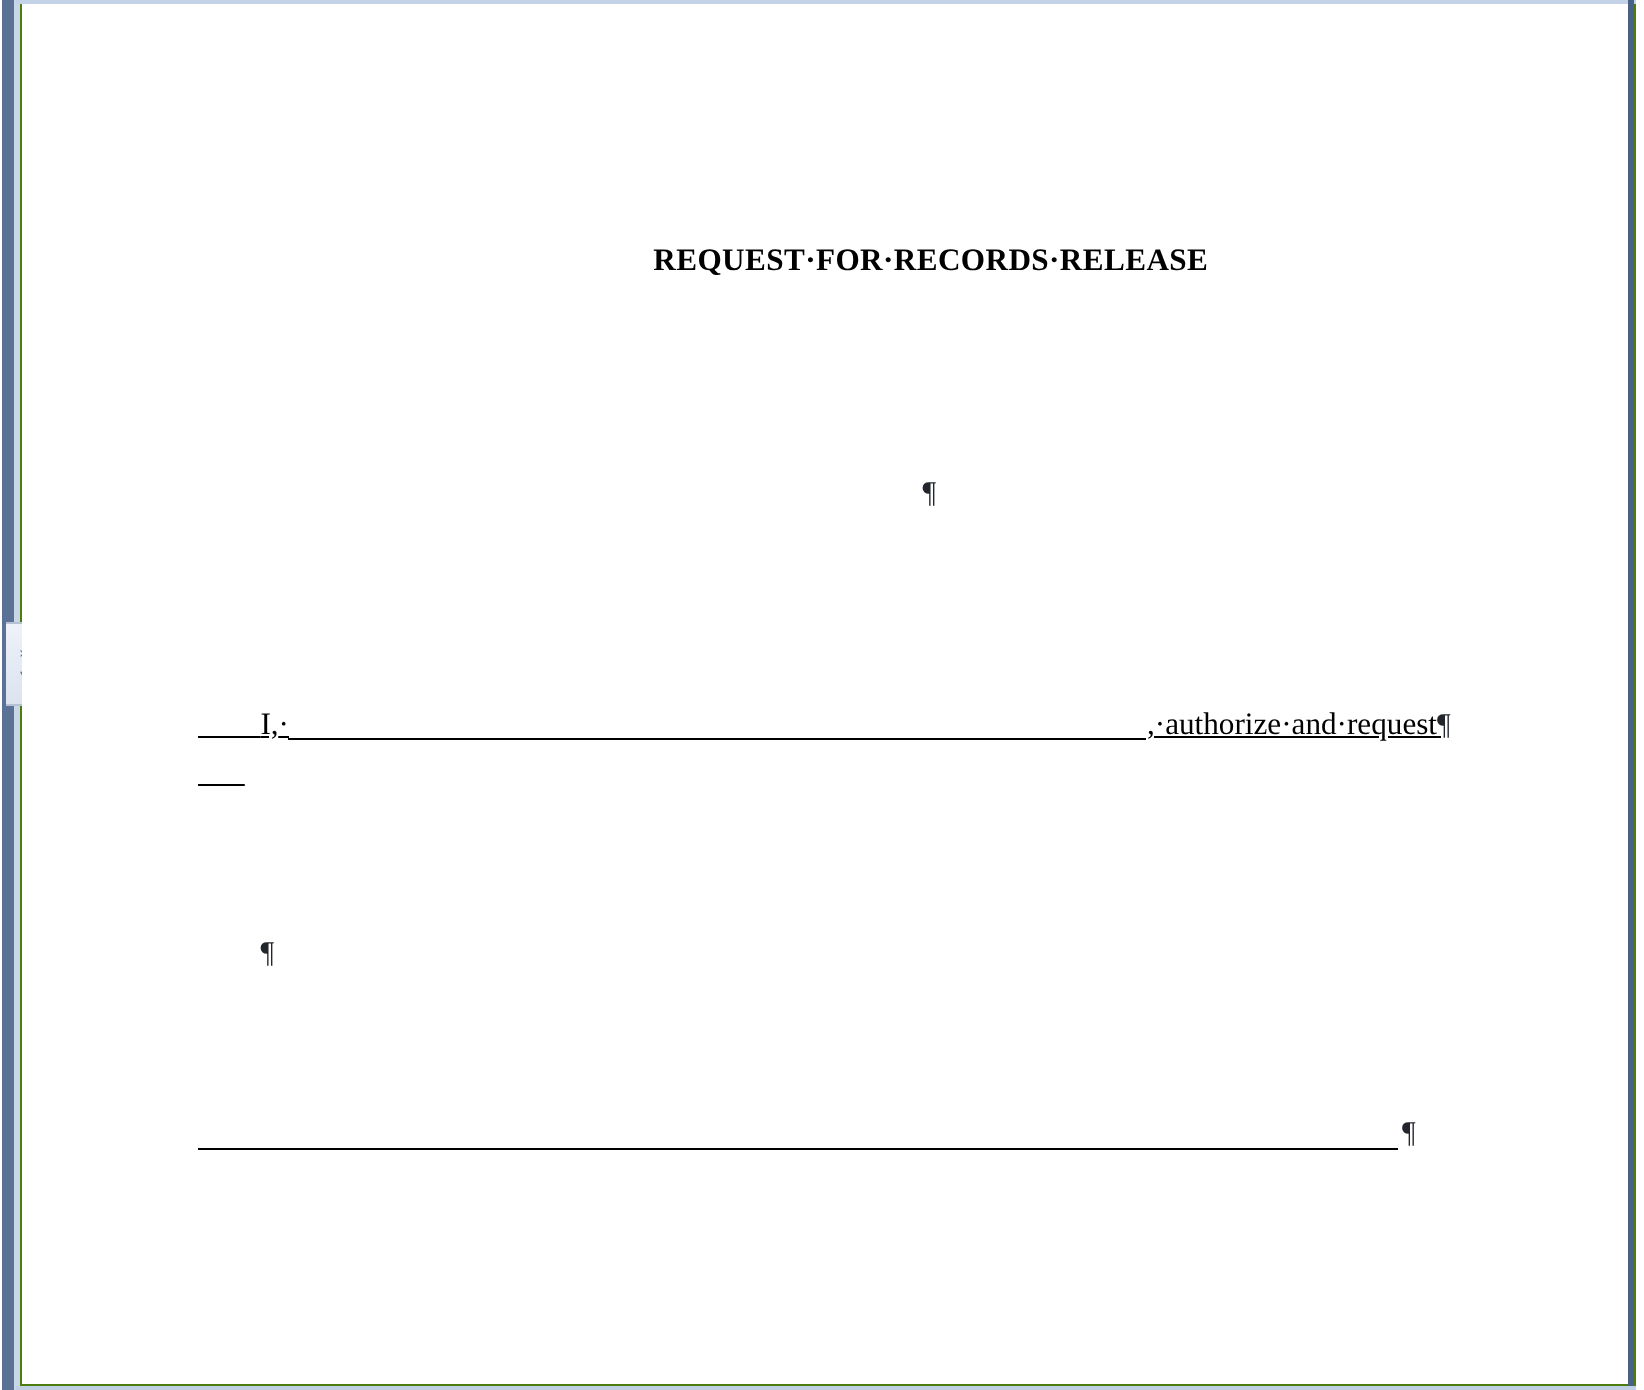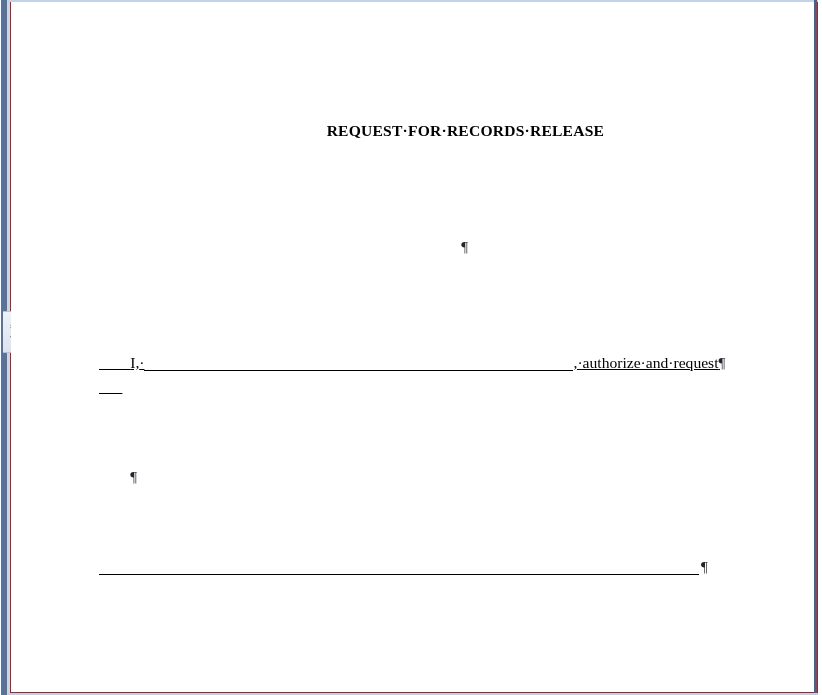--- a/index.html
+++ b/index.html
@@ -12,21 +12,21 @@
   }
   body {
     font-family: "Liberation Serif", "DejaVu Serif", serif;
   }
 
   
   #app-window {
     position: relative;
     width: 822px;
     height: 695px;
-    background: #b91c1c;
+    background: #4d7c0f;
     overflow: hidden;
   }
   .chrome-left-bar {
     position: absolute;
     left: 0; top: 0;
     width: 8px; height: 695px;
     background: linear-gradient(to right, #ffffff 0px, #ffffff 1px, #5b7196 1px, #5b7196 7px, #aebdd4 7px);
   }
   .chrome-left-inner {
     position: absolute;

